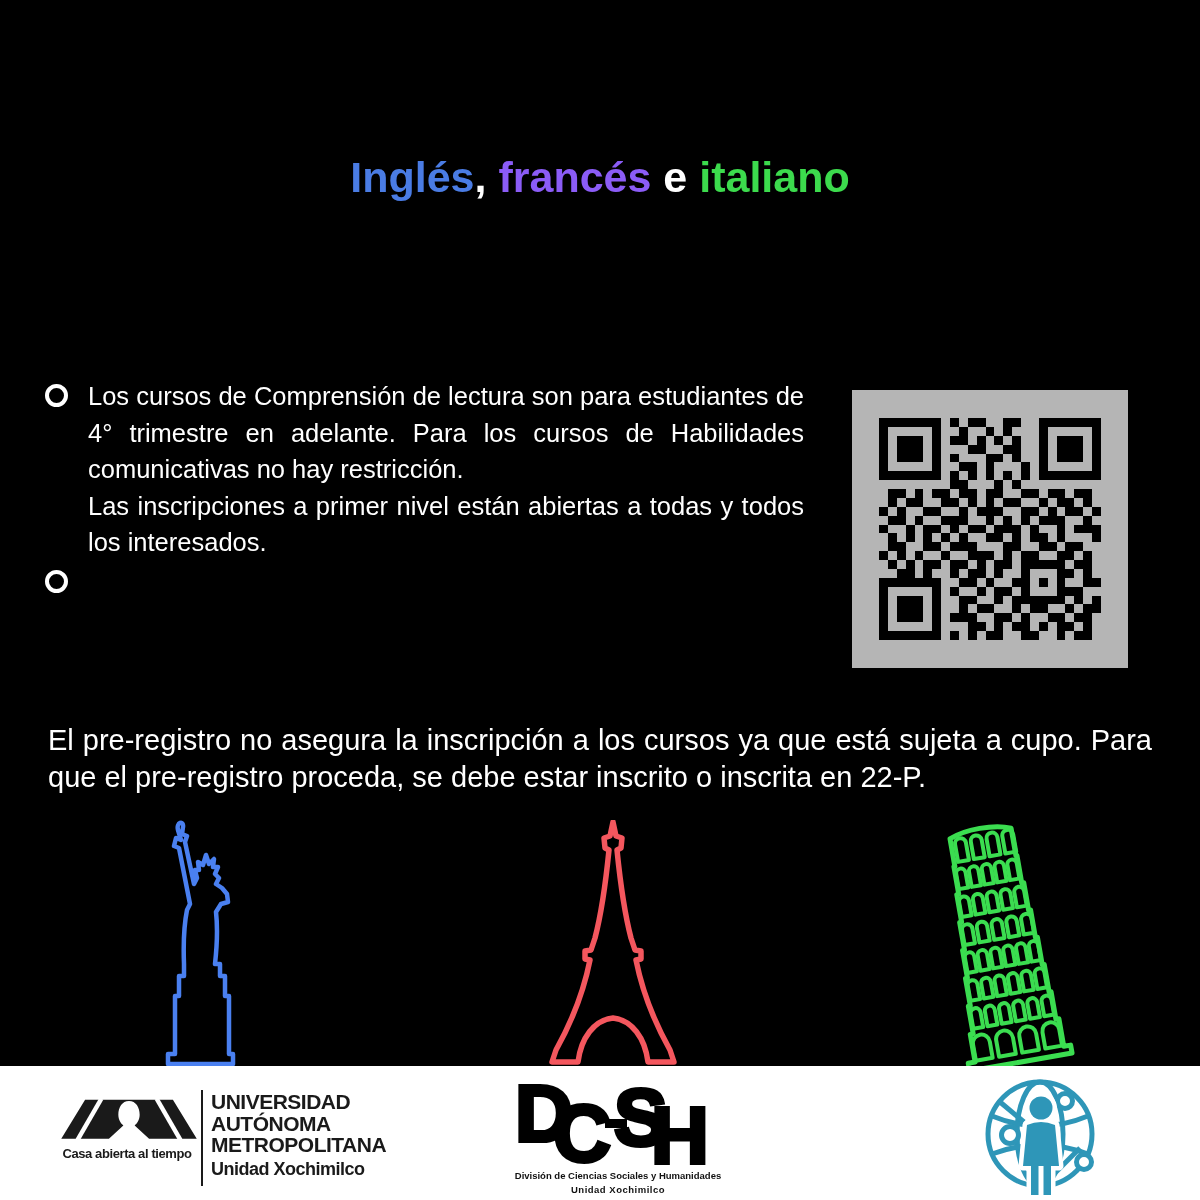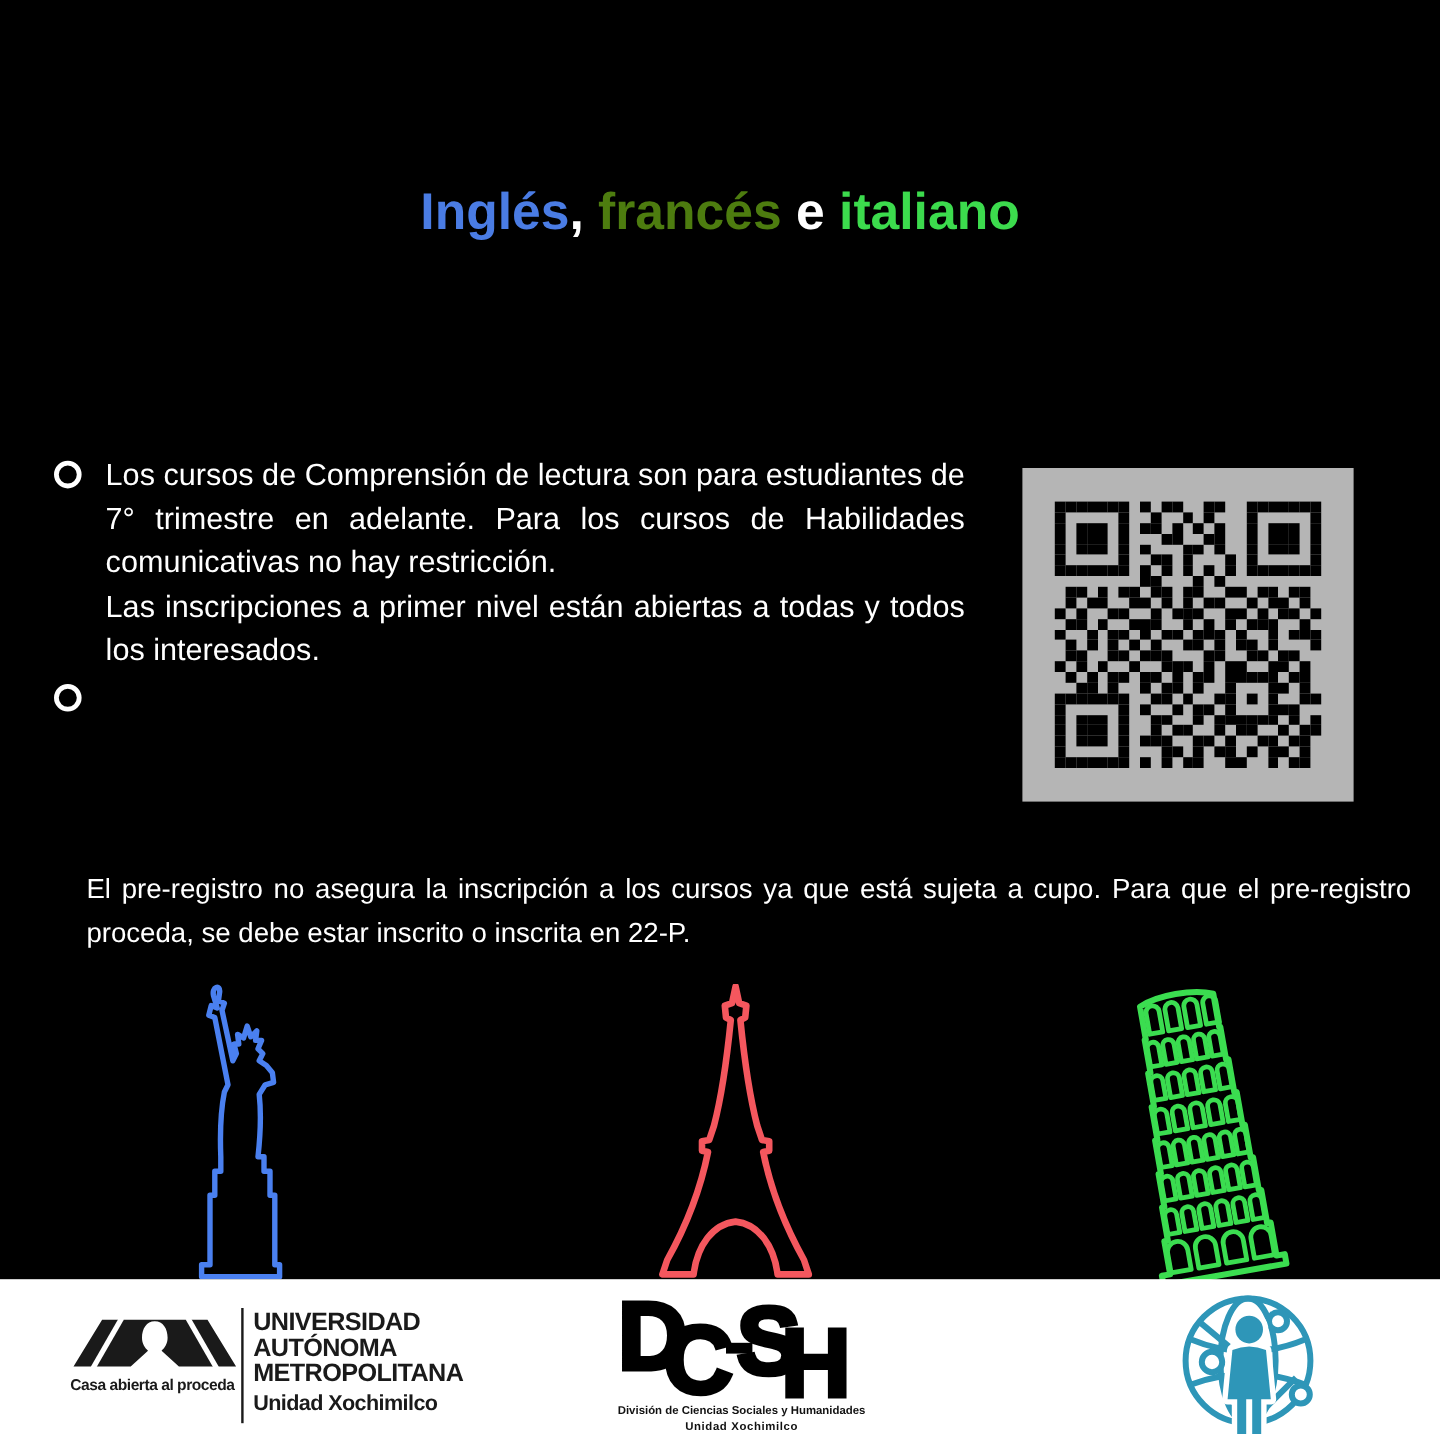--- a/index.html
+++ b/index.html
@@ -6,36 +6,36 @@
   .poster{
     position:relative;width:1200px;height:1200px;background:#000;overflow:hidden;
     font-family:"Liberation Sans",sans-serif;color:#fff;
   }
   .abs{position:absolute;}
   
   .title{left:0;right:0;top:24px;text-align:center;font-weight:800;font-size:56px;
          line-height:61px;letter-spacing:-1px;color:#fff;}
   .subtitle{left:0;right:0;top:153px;text-align:center;font-weight:800;font-size:43px;line-height:48px;}
   .lang-en{color:#4a7ce4;}
-  .lang-fr{color:#4d7c0f;}
+  .lang-fr{color:#8b5cf6;}
   .lang-it{color:#3cdb4d;}
   .intro{left:0;right:0;top:223px;text-align:center;font-size:24.5px;line-height:30px;}
   .date-line{left:0;right:0;top:258px;text-align:center;font-weight:800;font-size:35px;line-height:42px;}
   .page-line{left:0;right:0;top:305px;text-align:center;font-size:24px;line-height:44px;}
   .page-prefix{font-size:24px;font-weight:400;}
   .page-url{font-size:35px;font-weight:800;letter-spacing:-0.5px;}
   
   .bullet-ring{width:15px;height:15px;border:4px solid #fff;border-radius:50%;}
   .ring1{left:45px;top:384px;}
   .ring2{left:45px;top:570px;}
   .bullet-text{left:88px;width:716px;font-size:25.5px;line-height:36.5px;text-align:justify;}
   .bt1{top:378px;}
   .bt2{top:564px;}
   .bullet-text p{margin:0;}
-  .note{left:48px;top:722px;width:1104px;font-size:23px;line-height:37px;text-align:justify;margin-left:24px;}
+  .note{left:48px;top:722px;width:1104px;font-size:29px;line-height:37px;text-align:justify;}
   
   .qr{left:852px;top:390px;width:276px;height:278px;background:#b5b5b5;}
   .qr-grid{position:absolute;left:27px;top:28px;width:222px;height:222px;display:grid;
            grid-template-columns:repeat(25,1fr);grid-template-rows:repeat(25,1fr);}
   .qr-grid div{background:#000;}
   
   .landmark{pointer-events:none;}
   
   .footer{left:0;top:1066px;width:1200px;height:134px;background:#fff;color:#000;}
   .uam-mark{left:60px;top:1096px;}
@@ -65,21 +65,21 @@
   <div class="abs title">
   </div>
 
   <div class="abs subtitle"><span class="lang-en">Inglés</span><span>, </span><span class="lang-fr">francés</span><span> e </span><span class="lang-it">italiano</span></div>
 
 
 
 
   <div class="abs bullet-ring ring1"></div>
   <div class="abs bullet-text bt1">
-    <p>Los cursos de Comprensión de lectura son para estudiantes de 7° trimestre en adelante. Para los cursos de Habilidades comunicativas no hay restricción.</p>
+    <p>Los cursos de Comprensión de lectura son para estudiantes de 4° trimestre en adelante. Para los cursos de Habilidades comunicativas no hay restricción.</p>
     <p>Las inscripciones a primer nivel están abiertas a todas y todos los interesados.</p>
   </div>
 
   <div class="abs bullet-ring ring2"></div>
 
   <div class="abs qr">
     <div class="qr-grid" id="qr-grid">
         <div style="grid-row-start: 1; grid-column-start: 1;"></div>
         <div style="grid-row-start: 1; grid-column-start: 2;"></div>
         <div style="grid-row-start: 1; grid-column-start: 3;"></div>
@@ -493,21 +493,21 @@
 
   <div class="abs footer"></div>
 
   <svg class="abs uam-mark" width="138" height="44" viewBox="0 0 220 70">
     <path fill="#1a1a1a" fill-rule="evenodd" d="M2 68 L40 6 L180 6 L218 68 Z
          M110 8 C99 8 93 18 93 30 C93 38 97 44 101 47 L78 68 L142 68 L119 47
          C123 44 127 38 127 30 C127 18 121 8 110 8 Z"></path>
     <line x1="66" y1="4" x2="28" y2="70" stroke="#fff" stroke-width="7"></line>
     <line x1="154" y1="4" x2="192" y2="70" stroke="#fff" stroke-width="7"></line>
   </svg>
-  <div class="abs uam-motto">Casa abierta al proceda</div>
+  <div class="abs uam-motto">Casa abierta al tiempo</div>
   <div class="abs uam-divider"></div>
   <div class="abs uam-text">
     <div>UNIVERSIDAD</div>
     <div>AUTÓNOMA</div>
     <div>METROPOLITANA</div>
     <div class="uam-unit">Unidad Xochimilco</div>
   </div>
 
   <span class="dcsh-letter dcsh-d">D</span>
   <span class="dcsh-letter dcsh-c">C</span>

